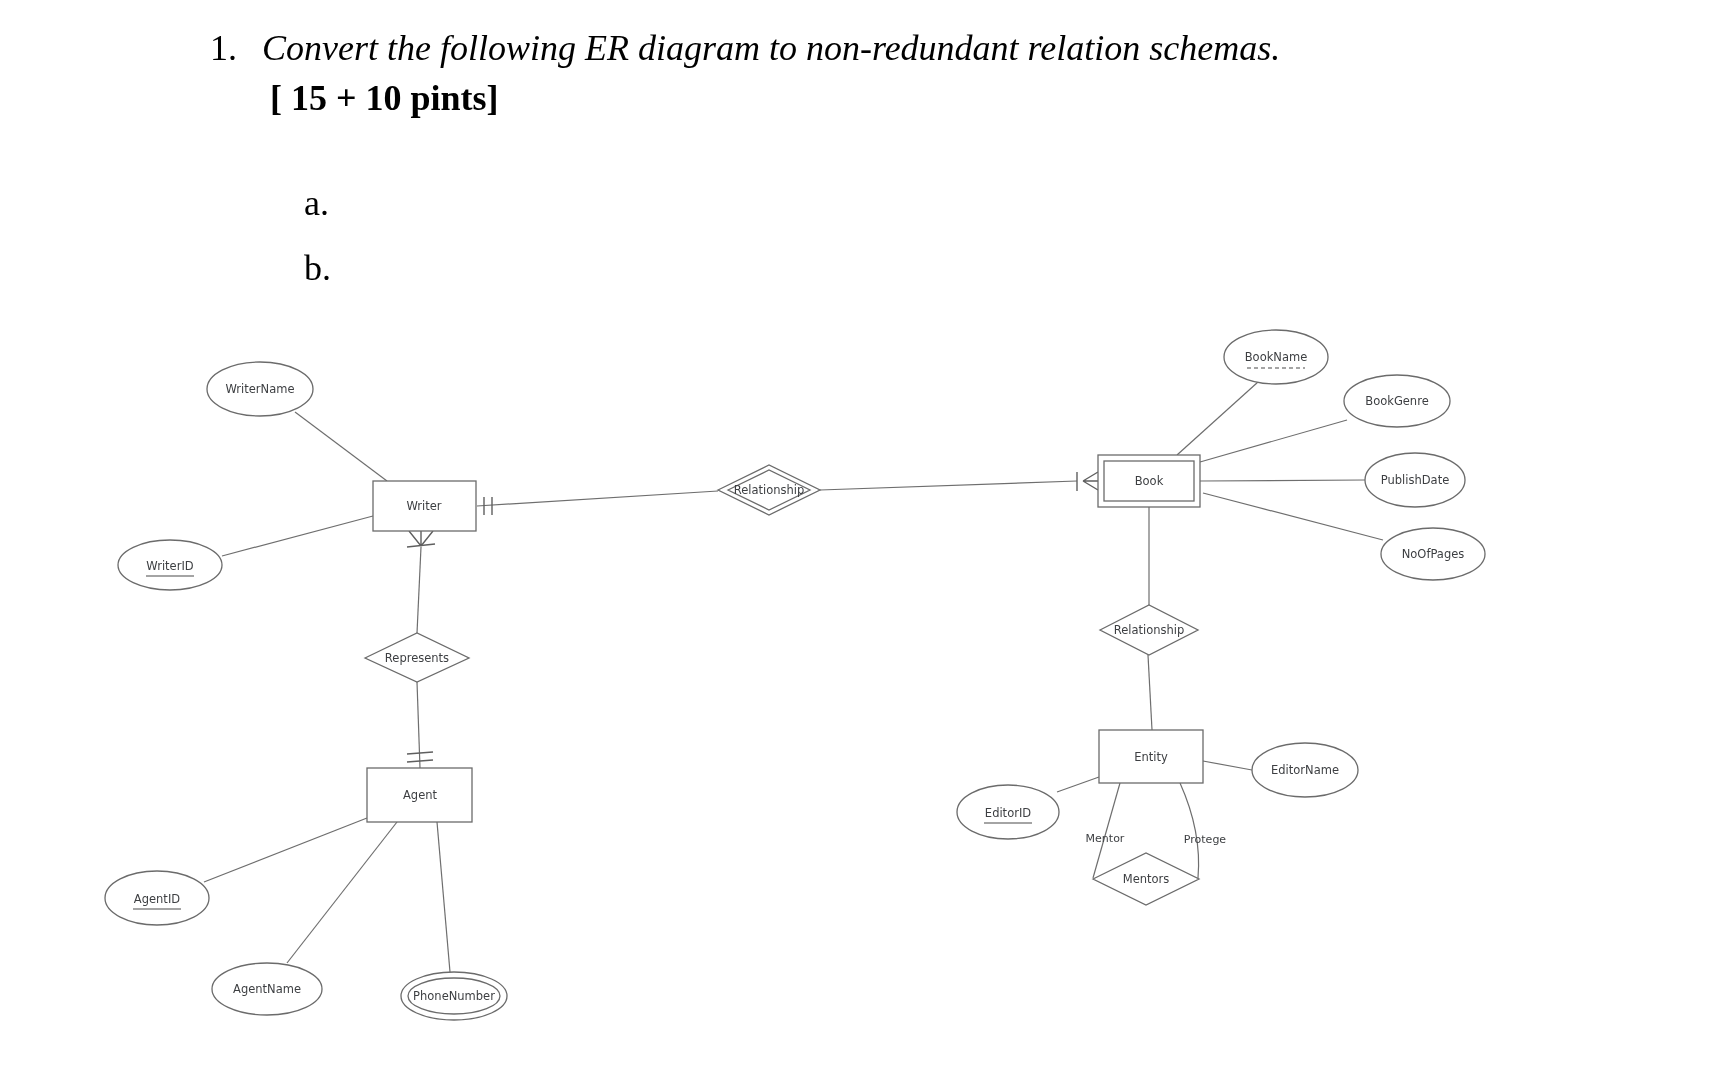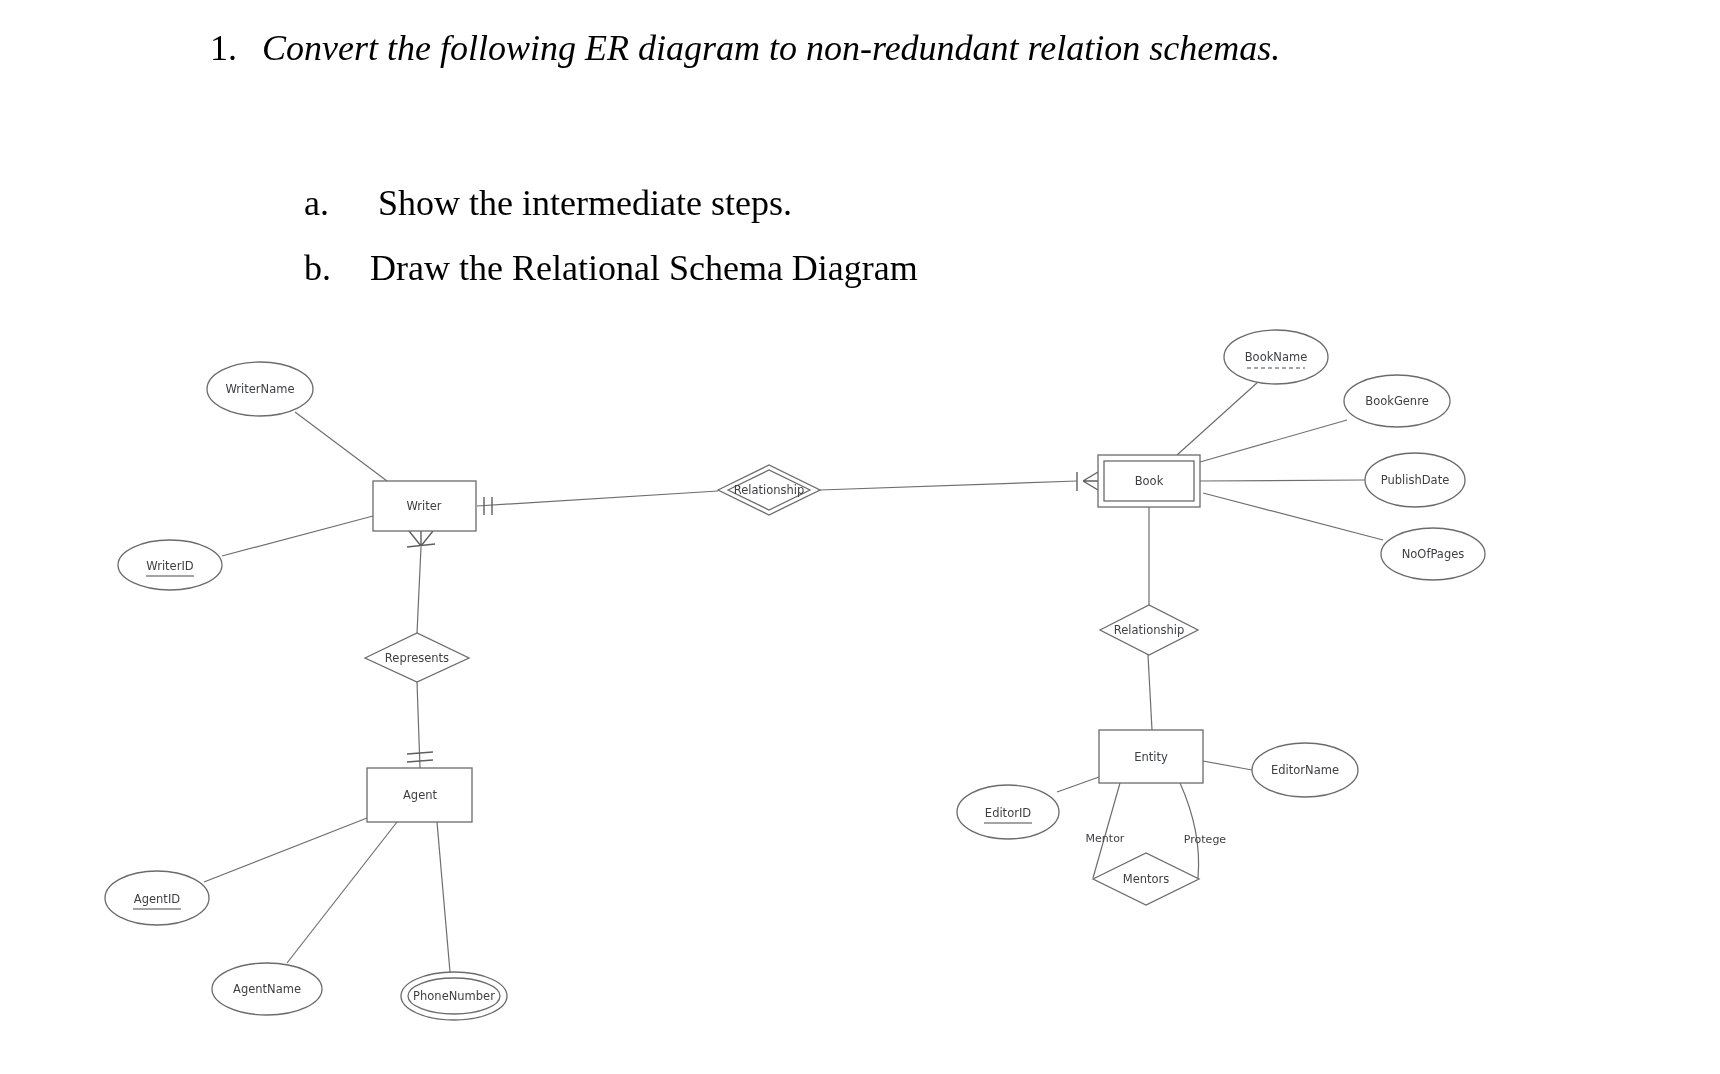--- a/index.html
+++ b/index.html
@@ -34,26 +34,25 @@
   .ul     { stroke: #4b4b4b; stroke-width: 1.1; }
   .uldash { stroke: #4b4b4b; stroke-width: 1.1; stroke-dasharray: 4 3; }
 </style>
 </head>
 <body>
 
 <div class="page">
 
   <span class="qtext" style="left:210px; top:30px;">1.</span>
   <span class="qtext" style="left:262px; top:30px;font-style:italic;">Convert the following ER diagram to non-redundant relation schemas.</span>
+  <span class="qtext bold" style="left:270px; top:80px;">[ 15 + 10 pints]</span>
 
   <span class="qtext" style="left:304px; top:185px;">a.</span>
-  <span class="qtext" style="left:378px; top:185px;">Show the intermediate steps.</span>
 
   <span class="qtext" style="left:304px; top:250px;">b.</span>
-  <span class="qtext" style="left:370px; top:250px;">Draw the Relational Schema Diagram</span>
 
   <svg class="diagram-svg" width="1720" height="1074" viewBox="0 0 1720 1074">
 
     <g>
       <line class="ln" x1="295" y1="412" x2="387" y2="481"></line>
       <line class="ln" x1="222" y1="556" x2="373" y2="516"></line>
       <line class="ln" x1="477" y1="506" x2="718" y2="491"></line>
       <line class="ln" x1="820" y1="490" x2="1077" y2="481"></line>
       <line class="ln" x1="421" y1="547" x2="417" y2="633"></line>
       <line class="ln" x1="417" y1="682" x2="420" y2="768"></line>

